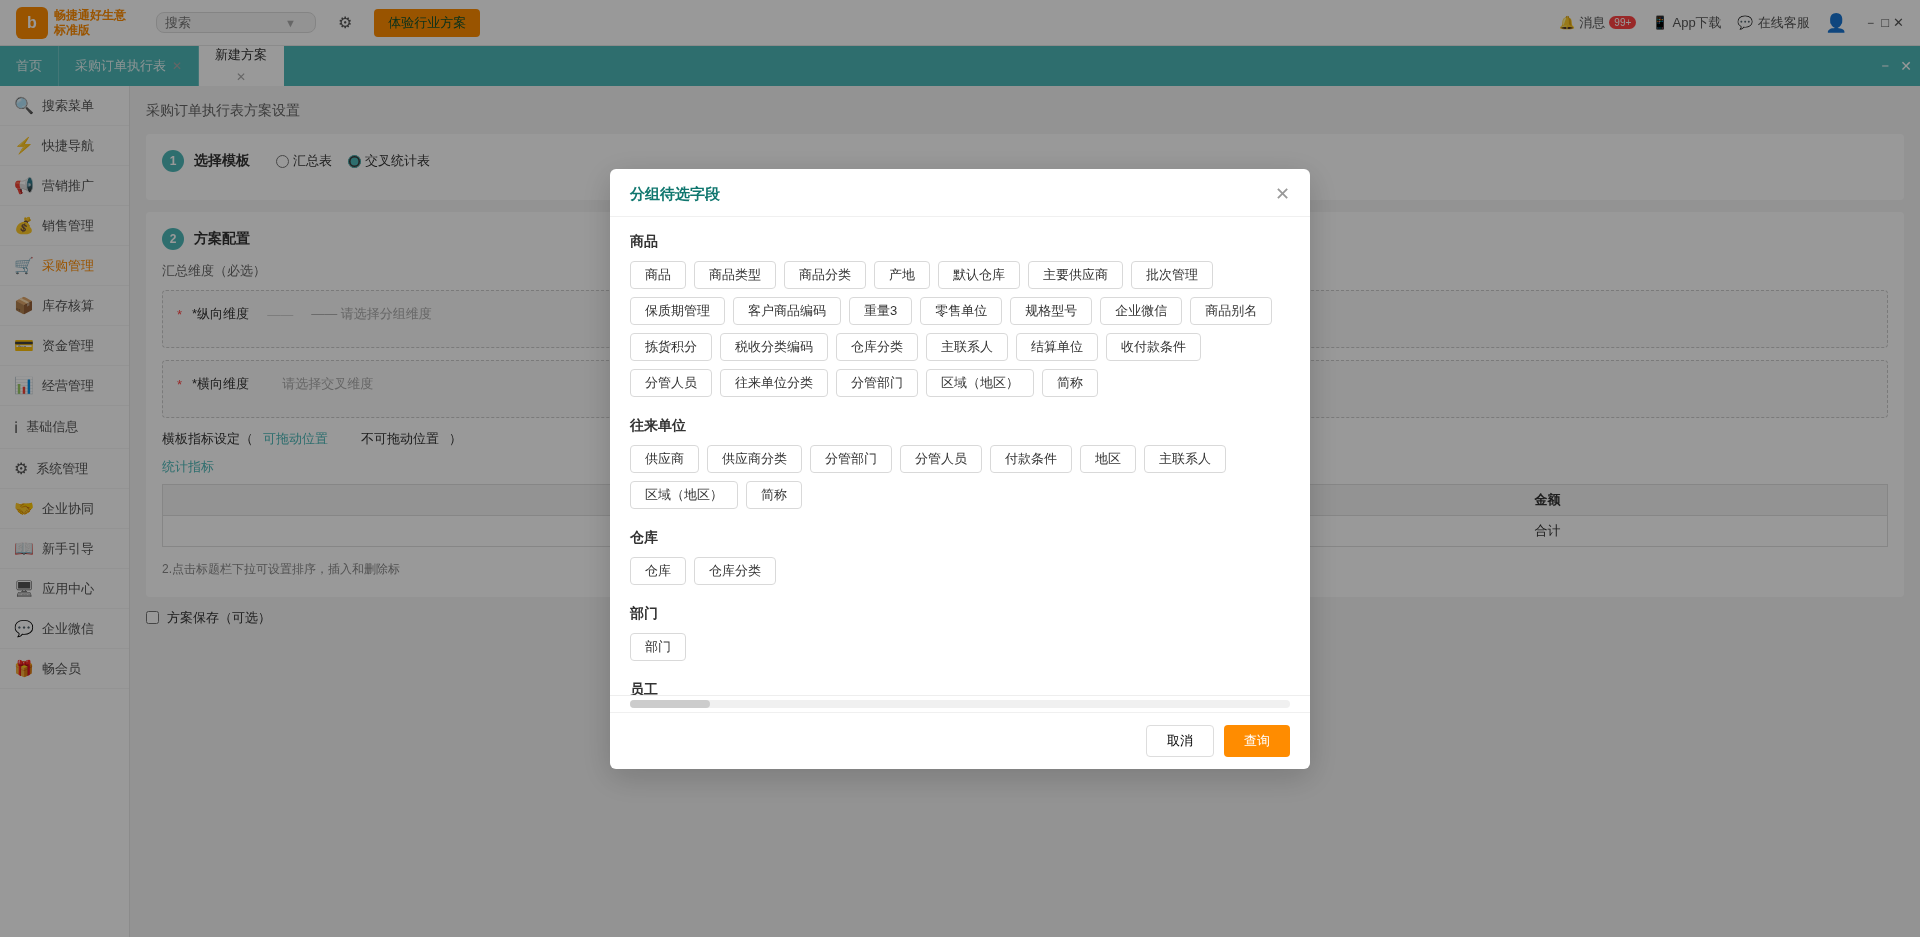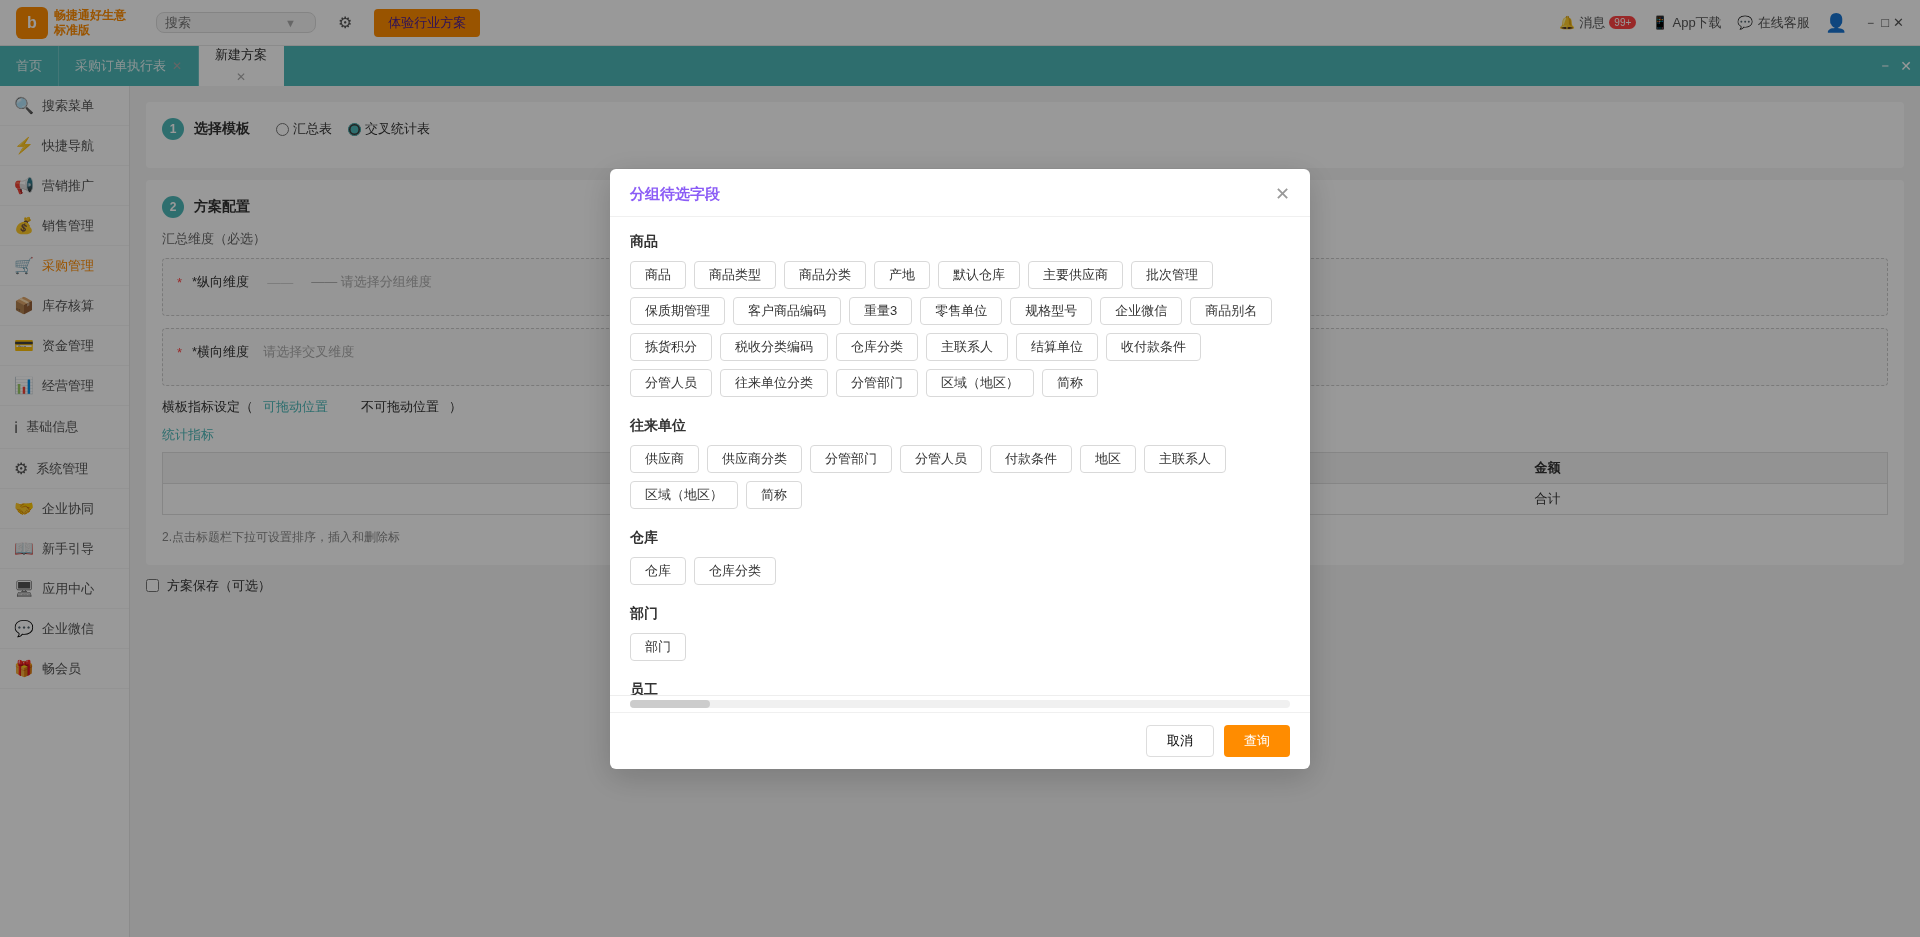--- a/index.html
+++ b/index.html
@@ -42,21 +42,21 @@
       background: #f5f5f5;
       border: 1px solid #ddd;
       border-radius: 8px;
       padding: 2px 8px;
       width: 160px;
     }
     .header-input-wrap input {
       border: none; background: transparent; outline: none; font-size: 13px; width: 120px;
     }
     .header-btn-orange {
-      background: #ff8c00; color: #4c1d95;
+      background: #ff8c00; color: #14532d;
       border: none; border-radius: 4px;
       padding: 5px 14px; cursor: pointer; font-size: 13px;
     }
     .header-right {
       display: flex; align-items: center; gap: 16px; margin-left: auto;
     }
     .header-right-item { display: flex; align-items: center; gap: 4px; cursor: pointer; font-size: 13px; color: #555; }
     .badge { background: #f44; color: #fff; border-radius: 10px; font-size: 10px; padding: 1px 5px; }
 
     
@@ -209,21 +209,21 @@
       width: 700px;
       max-height: 600px;
       display: flex; flex-direction: column;
       box-shadow: 0 8px 32px rgba(0,0,0,0.18);
     }
     .modal-header {
       display: flex; align-items: center; justify-content: space-between;
       padding: 16px 20px 12px;
       border-bottom: 1px solid #f0f0f0;
     }
-    .modal-title { font-size: 15px; font-weight: bold; color: #8b5cf6; }
+    .modal-title { font-size: 15px; font-weight: bold; color: #0f766e; }
     .modal-close { cursor: pointer; font-size: 18px; color: #999; line-height: 1; }
     .modal-body {
       padding: 16px 20px;
       overflow-y: auto;
       flex: 1;
     }
     .modal-footer {
       padding: 12px 20px;
       border-top: 1px solid #f0f0f0;
       display: flex; justify-content: flex-end; gap: 10px;
@@ -392,20 +392,21 @@
     <span>畅会员</span>
   </div>
   <div style="height:50px;"></div>
 </div>
 <div class="sidebar-bottom">
   <span style="font-size:18px;cursor:pointer;color:#aaa;">⚙</span>
   <span style="font-size:18px;cursor:pointer;color:#aaa;">◀</span>
 </div>
 
 <div class="main-content">
+  <div class="page-title">采购订单执行表方案设置</div>
 
   <div class="section-card">
     <div class="step-header">
       <div class="step-num">1</div>
       <div class="step-label">选择模板</div>
       <div class="radio-group" style="margin-left:16px;">
         <label class="radio-item">
           <input type="radio" name="template" style=""> 
             <span>汇总表</span>
         </label>
@@ -433,21 +434,21 @@
         <span>*纵向维度</span>
         <span style="color:#ccc;margin:0 8px;">——</span>
         <span style="color:#aaa;">——  请选择分组维度</span>
       </div>
     </div>
 
     <div class="dashed-area" style="margin-top:8px;">
       <div class="form-row">
         <span class="required">*</span>
         <span>*横向维度</span>
-        <span style="color:#aaa;margin-left:4px;">请选择交叉维度</span>
+        <span style="color:#aaa;margin-left:23px;">请选择交叉维度</span>
       </div>
     </div>
 
     <div class="form-row" style="margin-top:10px;">
       <span>横板指标设定（</span>
       <span style="color:#4db8b8;">可拖动位置</span>
       <span>　</span>
       <span>不可拖动位置</span>
       <span>）</span>
     </div>

